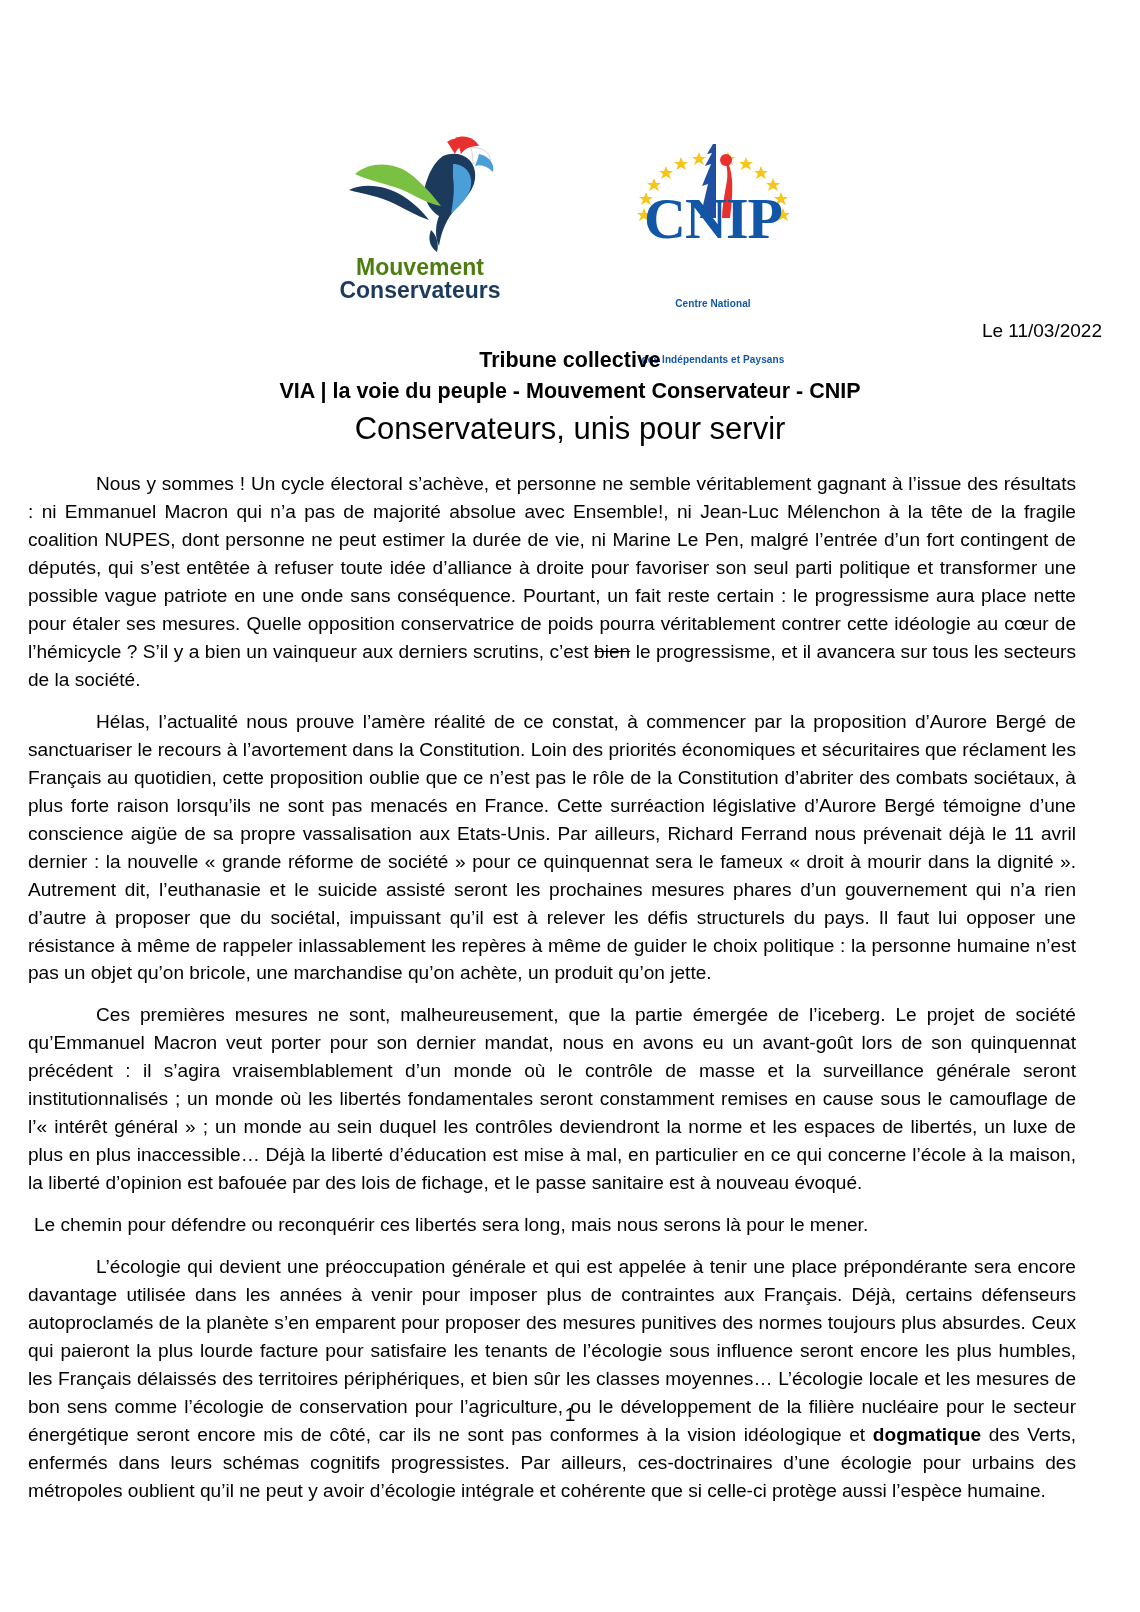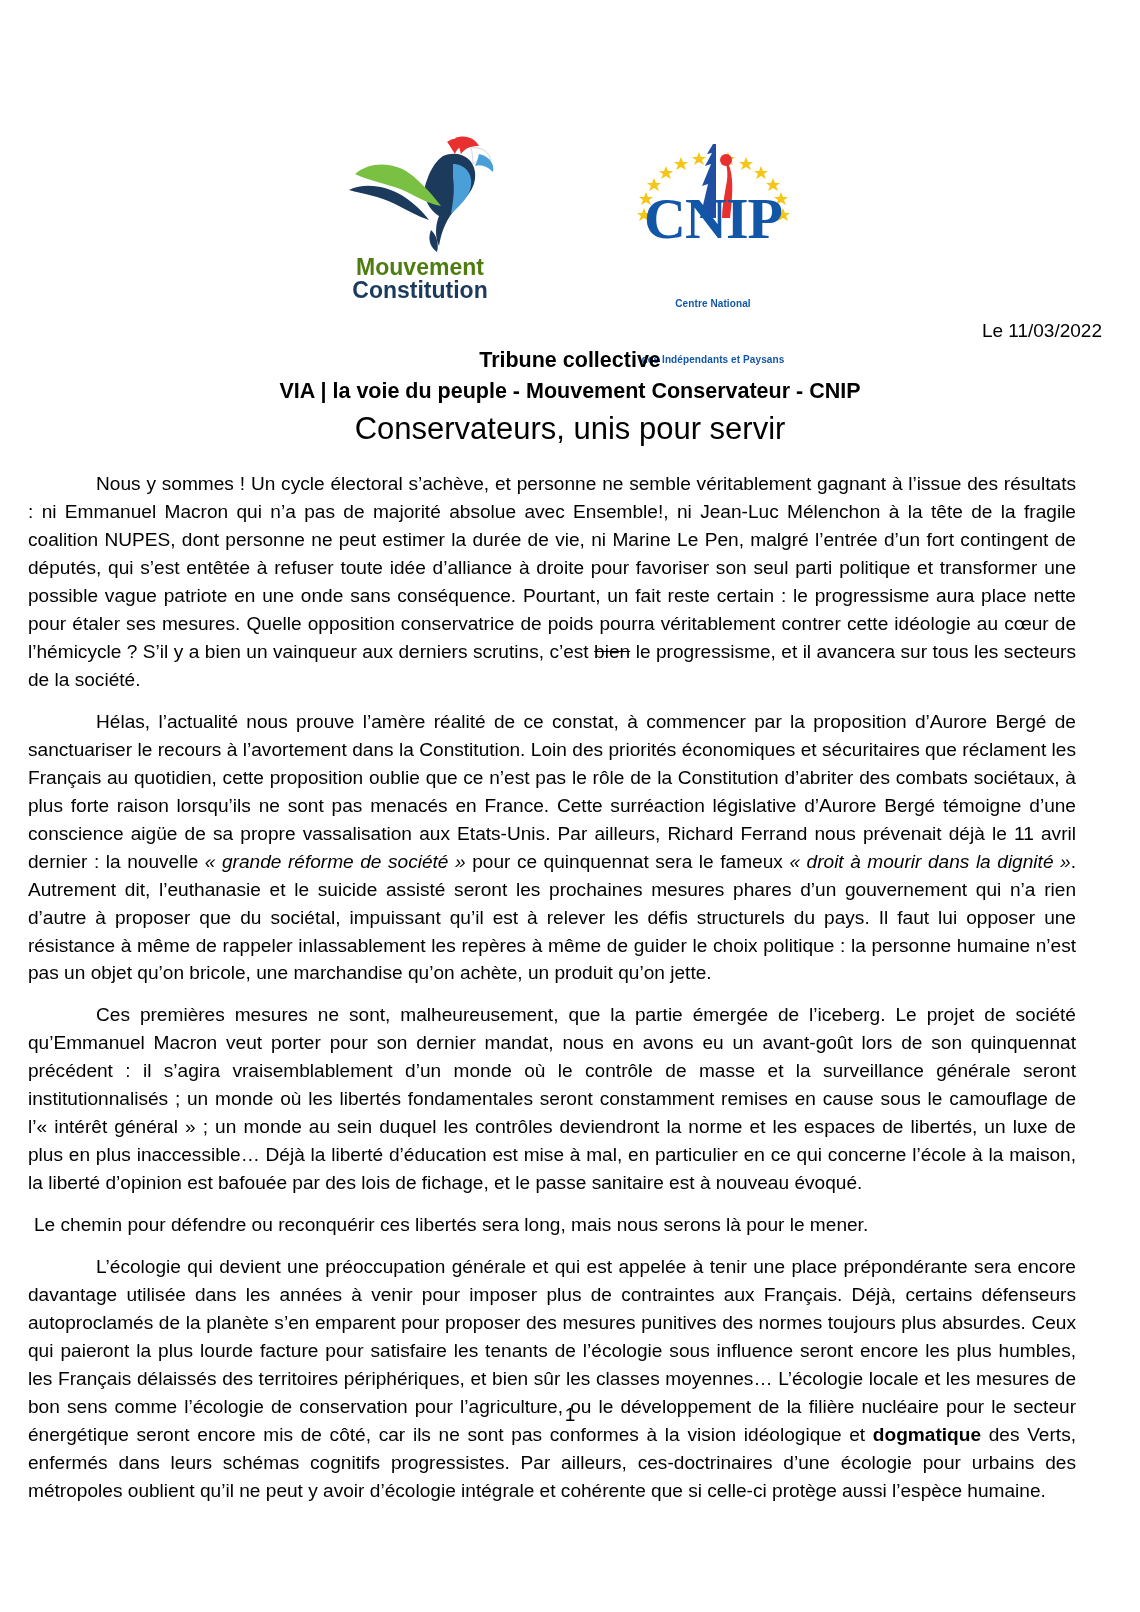--- a/index.html
+++ b/index.html
@@ -132,21 +132,21 @@
     text-justify: inter-word;
     font-size: 19.1px;
     line-height: 1.465;
     text-indent: 68px;
     font-family: "Liberation Sans", sans-serif;
     hyphens: none;
   }
   p.para.no-indent { text-indent: 0; }
   p.para.lead-space { text-indent: 6px; }
   .strike { text-decoration: line-through; }
-  .ital { font-style: italic; }
+  .ital { }
   .bold { font-weight: bold; }
 
   
   .page-number {
     position: absolute;
     top: 1404px;
     left: 0;
     width: 1140px;
     text-align: center;
     font-size: 19px;
@@ -167,21 +167,21 @@
         <path d="M120 4 C130 0 140 4 144 12 C136 12 130 14 126 20 C124 12 122 7 120 4 Z" fill="#e8312f"></path>
         <path d="M136 14 C146 12 154 18 156 26 C148 24 142 26 138 30 C138 24 137 18 136 14 Z" fill="#ffffff" stroke="#cfd8e3" stroke-width="1"></path>
         <path d="M144 20 C154 22 160 30 158 38 C152 32 146 30 140 32 C142 28 143 24 144 20 Z" fill="#4a9fd8"></path>
         <path d="M108 22 C122 16 138 22 140 38 C142 56 128 66 118 78 C110 88 106 100 104 112 C100 104 100 92 104 82 C92 74 86 60 92 46 C96 34 102 26 108 22 Z" fill="#1b3a5c"></path>
         <path d="M118 30 C130 30 138 40 136 52 C134 64 124 72 116 80 C118 68 120 56 118 44 Z" fill="#4a9fd8"></path>
         <path d="M20 40 C36 26 62 28 78 42 C92 54 100 64 106 72 C94 70 84 64 72 58 C56 50 36 48 20 40 Z" fill="#7ac143"></path>
         <path d="M14 56 C30 48 52 52 68 62 C80 70 88 78 94 86 C82 82 72 76 60 70 C44 62 28 60 14 56 Z" fill="#1b3a5c"></path>
         <path d="M96 96 C102 102 104 110 102 118 C96 114 92 106 96 96 Z" fill="#1b3a5c"></path>
       </svg>
       <div class="mc-line1">Mouvement</div>
-      <div class="mc-line2">Constitution</div>
+      <div class="mc-line2">Conservateurs</div>
     </div>
 
     <div class="logo-block cnip-wrap">
       <svg class="cnip-mark" width="195" height="128" viewBox="0 0 195 128" aria-hidden="true">
         <g fill="#f5c518">
           <polygon points="28,82 30,87 35,87 31,90 33,95 28,92 23,95 25,90 21,87 26,87"></polygon>
           <polygon points="30,66 32,71 37,71 33,74 35,79 30,76 25,79 27,74 23,71 28,71"></polygon>
           <polygon points="38,52 40,57 45,57 41,60 43,65 38,62 33,65 35,60 31,57 36,57"></polygon>
           <polygon points="50,40 52,45 57,45 53,48 55,53 50,50 45,53 47,48 43,45 48,45"></polygon>
           <polygon points="65,31 67,36 72,36 68,39 70,44 65,41 60,44 62,39 58,36 63,36"></polygon>

